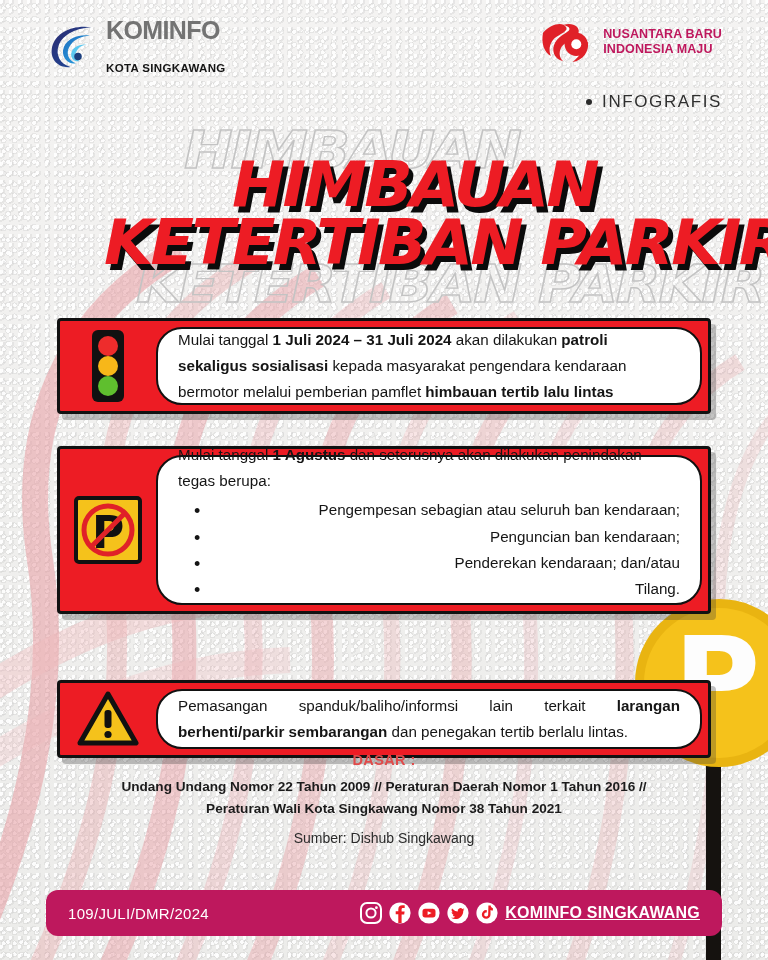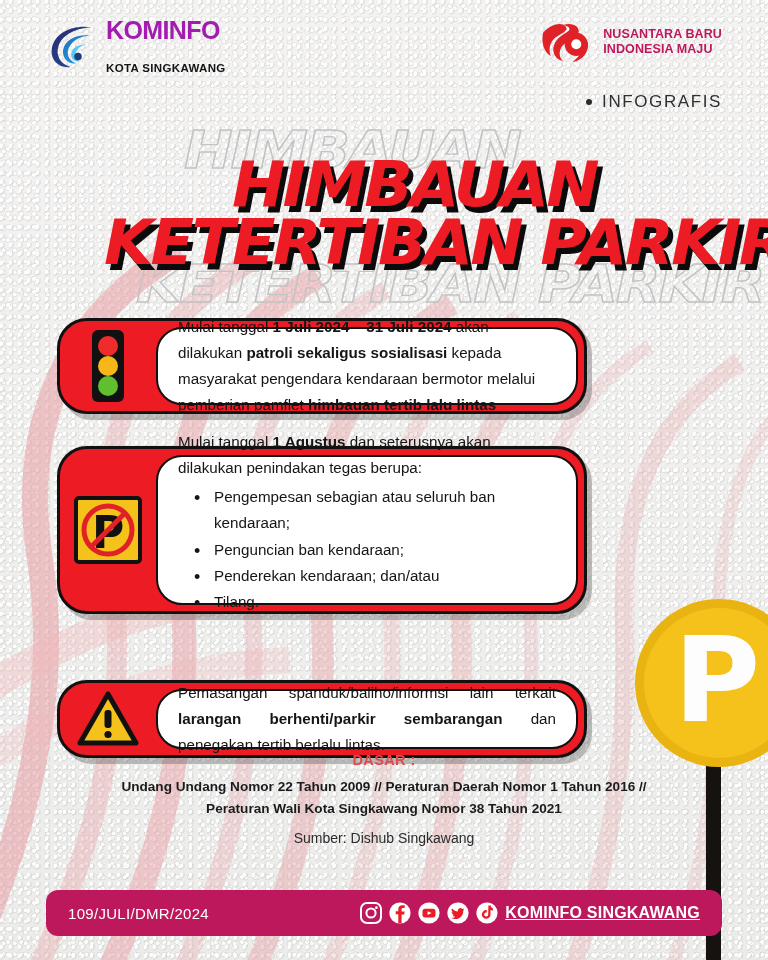--- a/index.html
+++ b/index.html
@@ -48,21 +48,21 @@
     line-height:1; margin-top:-6px; margin-left:-4px;
   }
 
   
   .header { position:absolute; left:0; top:0; width:768px; height:88px; }
 
   .kominfo { position:absolute; left:48px; top:18px; display:flex; align-items:center; gap:10px; }
   .kominfo-mark { width:48px; height:48px; }
   .kominfo-text { display:flex; flex-direction:column; line-height:1; }
   .kominfo-text .k1 {
-    font-size:25px; font-weight:bold; letter-spacing:-0.6px; color:#a21caf;
+    font-size:25px; font-weight:bold; letter-spacing:-0.6px; color:#737373;
   }
   .kominfo-text .k2 {
     font-size:11.5px; font-weight:bold; letter-spacing:0.35px; color:#141414; margin-top:20px;
   }
 
   .hut79 { position:absolute; right:46px; top:20px; display:flex; align-items:center; gap:9px; }
   .hut79-mark { width:54px; height:44px; }
   .hut79-text { display:flex; flex-direction:column; line-height:1.22; }
   .hut79-text span { font-size:12.5px; font-weight:bold; color:#be185d; letter-spacing:.1px; }
 
@@ -98,24 +98,24 @@
     color:#ED1C24;
     letter-spacing:-2.5px;
     white-space:nowrap;
     text-shadow: 4px 5px 0 #0b0b0b;
   }
   .title-1 { left:232px; top:34px;  font-size:56px; transform:scaleX(1.14) scaleY(1.12); transform-origin:left center; }
   .title-2 { left:104px; top:92px;  font-size:56px; transform:scaleX(1.14) scaleY(1.12); transform-origin:left center; }
 
   
   .card {
-    position:absolute; left:57px; width:530px;
+    position:absolute; left:57px; width:654px;
     background:#ED1C24;
     border:3.5px solid #111;
-    border-radius:30px;
+    border-radius:4px;
     display:flex; align-items:stretch;
     box-shadow: 5px 6px 0 rgba(60,60,60,.30);
   }
   .card-icon {
     width:96px; flex:0 0 96px;
     display:flex; align-items:center; justify-content:center;
   }
   .card-body {
     flex:1;
     background:#ffffff;
@@ -131,21 +131,21 @@
     line-height:1.72;
     color:#151515;
   }
   .card-body p b { font-weight:bold; }
   .card1 { top:318px; height:96px; }
   .card2 { top:446px; height:168px; }
   .card3 { top:680px; height:78px; }
 
   .card3 .card-body p { text-align:justify; text-justify:inter-word; }
 
-  .bullets { list-style:none; margin:3px 0 16px 14px; }
+  .bullets { list-style:none; margin:3px 0 16px 14px;text-align:right; }
   .bullets li {
     font-size:15.2px; line-height:1.72; color:#151515;
     position:relative; padding-left:22px;
   }
   .bullets li::before {
     content:"\2022"; position:absolute; left:2px; top:-1px; font-size:18px; color:#151515;
   }
 
   
   .dasar {

